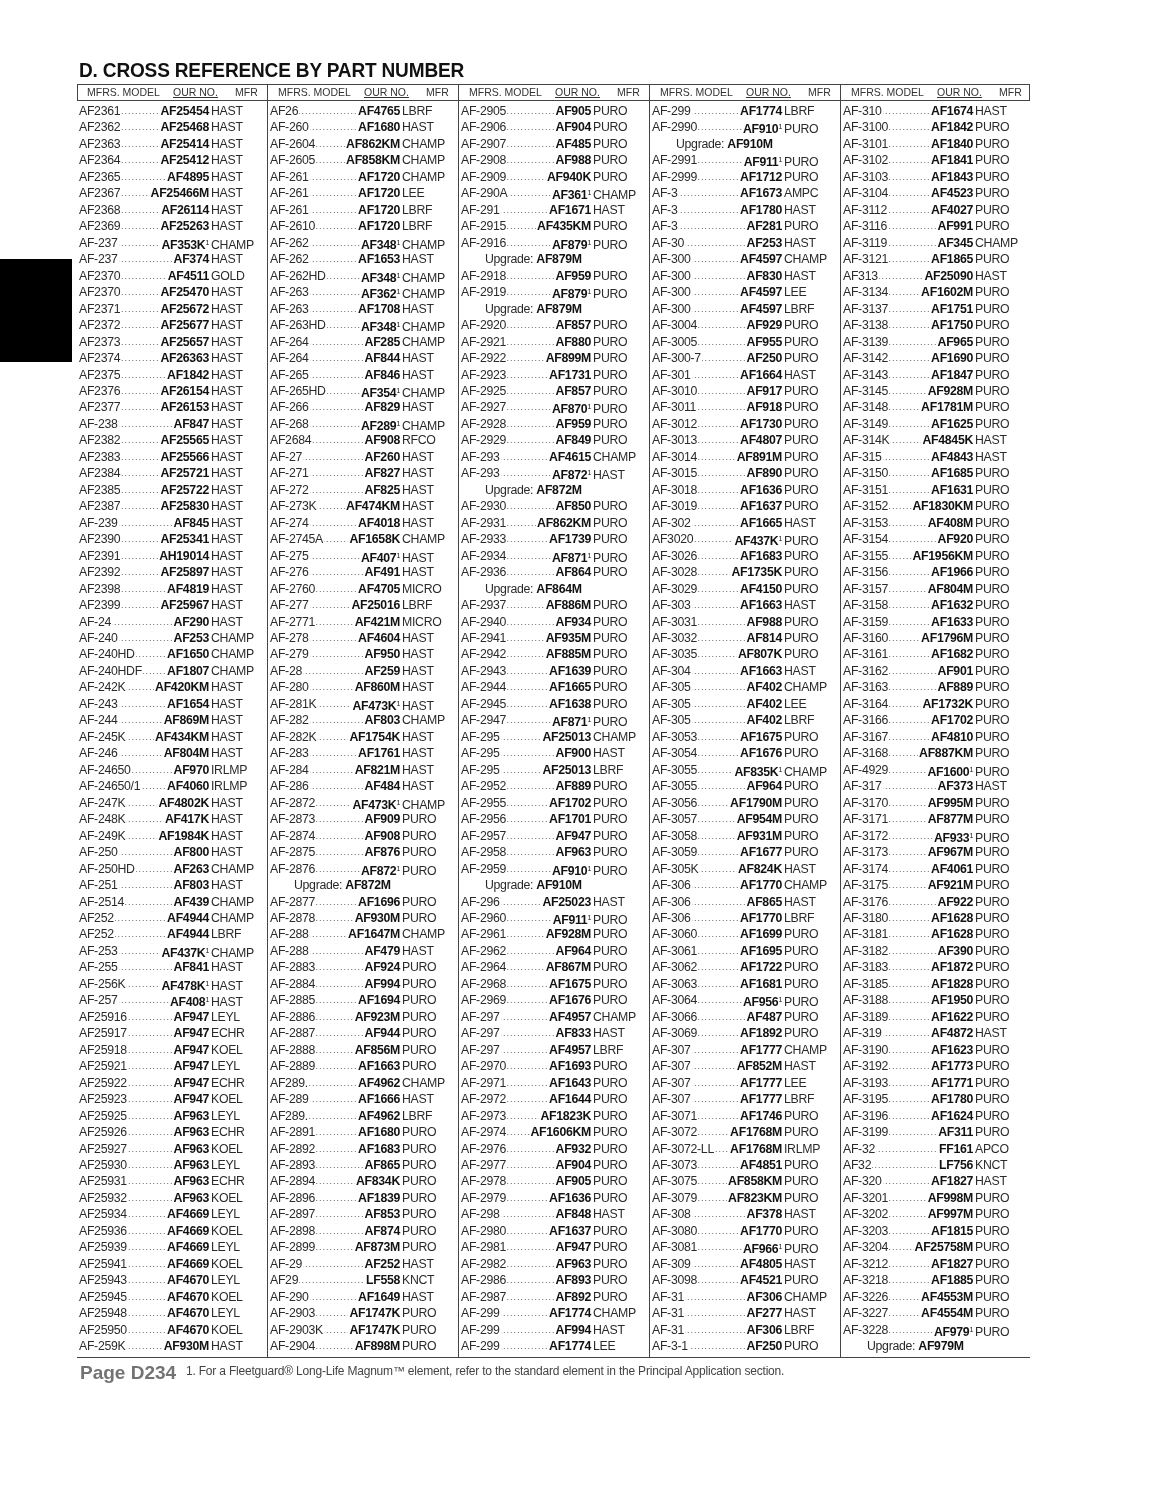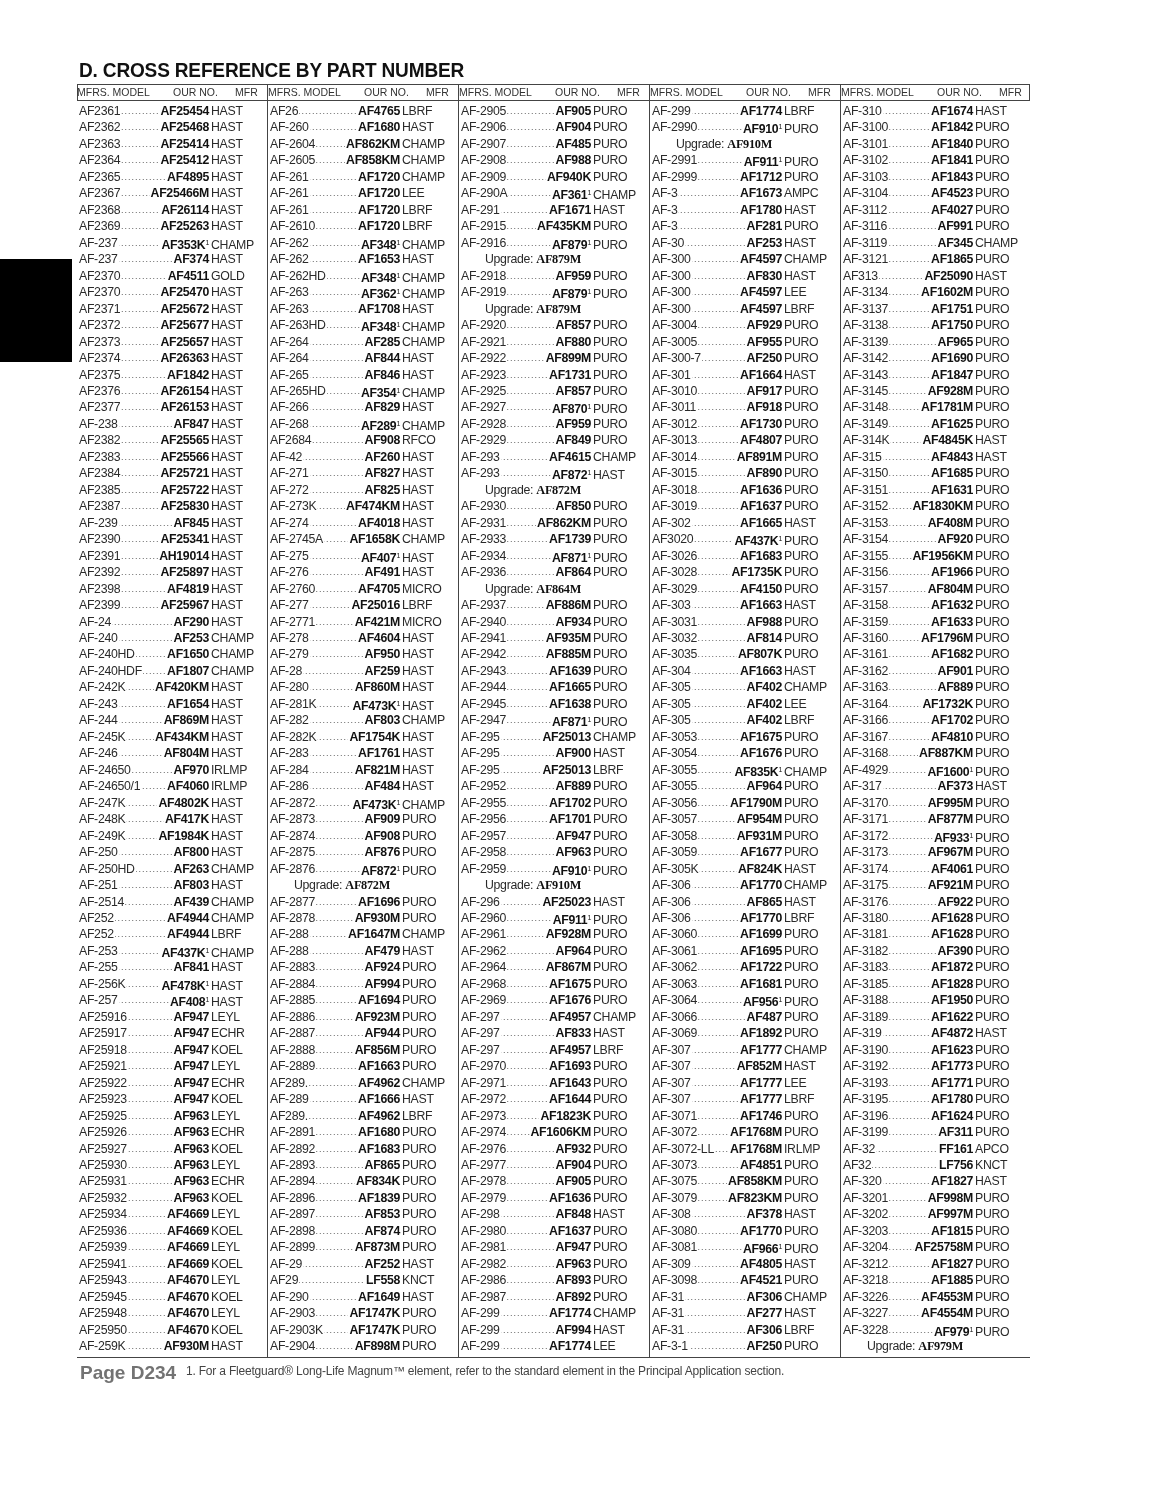--- a/index.html
+++ b/index.html
@@ -6,34 +6,34 @@
   body { width:1159px; height:1500px; position:relative; overflow:hidden;
          font-family:"Liberation Sans", sans-serif; color:#2a2a2a; }
   .side-tab { position:absolute; left:0; top:259px; width:72px; height:103px; background:#000; }
   .title { position:absolute; left:79px; top:58px; font-size:20.5px; font-weight:bold; color:#111;
            letter-spacing:-0.2px; transform:scaleX(0.93); transform-origin:left; white-space:nowrap; }
   .table { position:absolute; left:77px; top:84px; width:953px; height:1273px;
            border-bottom:1.5px solid #444; }
   .hdr { position:absolute; left:0; top:0; width:953px; height:17px; border:1px solid #444; box-sizing:border-box; }
   .col { position:absolute; top:0; width:190px; height:1273px; }
   .col.sep { border-left:1.5px solid #444; }
-  .col-hdr { height:17px; line-height:17px; font-size:10.5px; color:#333; padding-left:0; position:relative; white-space:nowrap; }
-  .col-hdr .h-ours { position:absolute; left:96px; }
+  .col-hdr { height:17px; line-height:17px; font-size:10.5px; color:#333; padding-left:10px; position:relative; white-space:nowrap; }
+  .col-hdr .h-ours { position:absolute; left:96px;text-decoration:underline; }
   .col-hdr .h-mfr { position:absolute; left:158px; }
   .rows { margin-top:2px; }
   .row { height:16.47px; line-height:16.47px; font-size:12.3px; white-space:nowrap; position:relative;
          padding-left:2px; letter-spacing:-0.3px; }
   .row .model { position:relative; background:#fff; z-index:1; padding-right:1px; }
   .row .dots { position:absolute; left:2px; right:64px; top:0; overflow:hidden; color:#555; font-size:9px; letter-spacing:1px; }
   .row .right { position:absolute; right:10px; top:0; background:#fff; padding-left:1px; z-index:1; }
   .row .ours { font-weight:bold; color:#111; }
   .row .ours sup { font-size:7px; font-weight:normal; vertical-align:4px; }
   .row .mfr { display:inline-block; min-width:46px; padding-left:2px; }
   .row.upgrade { padding-left:26px; }
-  .row.upgrade .ours { font-weight:bold;font-family:Liberation Serif, serif; }
+  .row.upgrade .ours { font-weight:bold; }
   .footer-page { position:absolute; left:80px; top:1362px; font-size:19px; font-weight:bold; color:#737373; }
   .footnote { position:absolute; left:186px; top:1364px; font-size:12px; color:#444; white-space:nowrap; letter-spacing:-0.2px; }
 </style>
 </head>
 <body>
 
 <div class="side-tab"></div>
 <div class="title">D. CROSS REFERENCE BY PART NUMBER</div>
 
 <div class="table">
@@ -137,21 +137,21 @@
           <div class="row"><span class="dots">................................................................................</span><span class="model">AF-263</span><span class="right"><span class="ours">AF362<sup>1</sup></span><span class="mfr">CHAMP</span></span></div>
           <div class="row"><span class="dots">................................................................................</span><span class="model">AF-263</span><span class="right"><span class="ours">AF1708</span><span class="mfr">HAST</span></span></div>
           <div class="row"><span class="dots">................................................................................</span><span class="model">AF-263HD</span><span class="right"><span class="ours">AF348<sup>1</sup></span><span class="mfr">CHAMP</span></span></div>
           <div class="row"><span class="dots">................................................................................</span><span class="model">AF-264</span><span class="right"><span class="ours">AF285</span><span class="mfr">CHAMP</span></span></div>
           <div class="row"><span class="dots">................................................................................</span><span class="model">AF-264</span><span class="right"><span class="ours">AF844</span><span class="mfr">HAST</span></span></div>
           <div class="row"><span class="dots">................................................................................</span><span class="model">AF-265</span><span class="right"><span class="ours">AF846</span><span class="mfr">HAST</span></span></div>
           <div class="row"><span class="dots">................................................................................</span><span class="model">AF-265HD</span><span class="right"><span class="ours">AF354<sup>1</sup></span><span class="mfr">CHAMP</span></span></div>
           <div class="row"><span class="dots">................................................................................</span><span class="model">AF-266</span><span class="right"><span class="ours">AF829</span><span class="mfr">HAST</span></span></div>
           <div class="row"><span class="dots">................................................................................</span><span class="model">AF-268</span><span class="right"><span class="ours">AF289<sup>1</sup></span><span class="mfr">CHAMP</span></span></div>
           <div class="row"><span class="dots">................................................................................</span><span class="model">AF2684</span><span class="right"><span class="ours">AF908</span><span class="mfr">RFCO</span></span></div>
-          <div class="row"><span class="dots">................................................................................</span><span class="model">AF-42</span><span class="right"><span class="ours">AF260</span><span class="mfr">HAST</span></span></div>
+          <div class="row"><span class="dots">................................................................................</span><span class="model">AF-27</span><span class="right"><span class="ours">AF260</span><span class="mfr">HAST</span></span></div>
           <div class="row"><span class="dots">................................................................................</span><span class="model">AF-271</span><span class="right"><span class="ours">AF827</span><span class="mfr">HAST</span></span></div>
           <div class="row"><span class="dots">................................................................................</span><span class="model">AF-272</span><span class="right"><span class="ours">AF825</span><span class="mfr">HAST</span></span></div>
           <div class="row"><span class="dots">................................................................................</span><span class="model">AF-273K</span><span class="right"><span class="ours">AF474KM</span><span class="mfr">HAST</span></span></div>
           <div class="row"><span class="dots">................................................................................</span><span class="model">AF-274</span><span class="right"><span class="ours">AF4018</span><span class="mfr">HAST</span></span></div>
           <div class="row"><span class="dots">................................................................................</span><span class="model">AF-2745A</span><span class="right"><span class="ours">AF1658K</span><span class="mfr">CHAMP</span></span></div>
           <div class="row"><span class="dots">................................................................................</span><span class="model">AF-275</span><span class="right"><span class="ours">AF407<sup>1</sup></span><span class="mfr">HAST</span></span></div>
           <div class="row"><span class="dots">................................................................................</span><span class="model">AF-276</span><span class="right"><span class="ours">AF491</span><span class="mfr">HAST</span></span></div>
           <div class="row"><span class="dots">................................................................................</span><span class="model">AF-2760</span><span class="right"><span class="ours">AF4705</span><span class="mfr">MICRO</span></span></div>
           <div class="row"><span class="dots">................................................................................</span><span class="model">AF-277</span><span class="right"><span class="ours">AF25016</span><span class="mfr">LBRF</span></span></div>
           <div class="row"><span class="dots">................................................................................</span><span class="model">AF-2771</span><span class="right"><span class="ours">AF421M</span><span class="mfr">MICRO</span></span></div>

